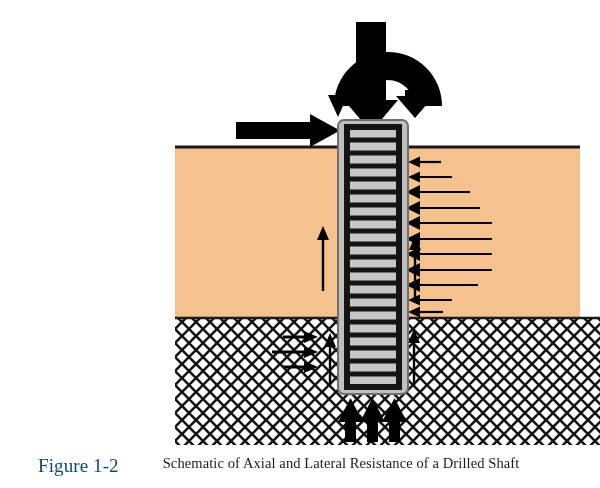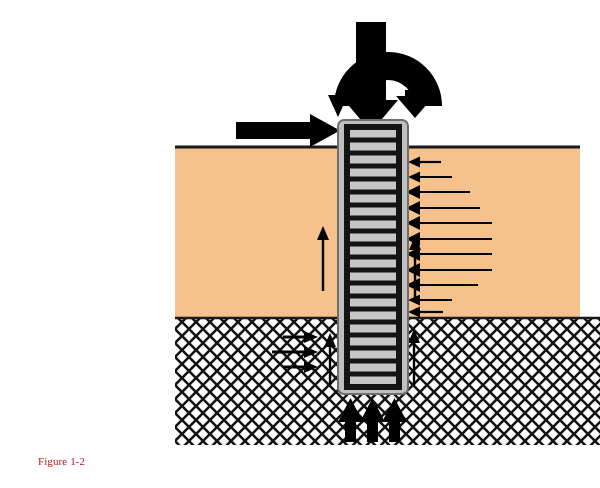--- a/index.html
+++ b/index.html
@@ -25,22 +25,22 @@
     position: absolute;
     left: 0;
     top: 455px;
     width: 600px;
     height: 28px;
     display: flex;
     align-items: flex-start;
   }
   .caption-label {
     margin-left: 38px;
-    font-size: 11px;
-    color: #b91c1c;
+    font-size: 19px;
+    color: #0c4a6e;
     white-space: nowrap;
     letter-spacing: 0.1px;
   }
   .caption-text {
     margin-left: 44px;
     font-size: 14.5px;
     color: #1b1b1b;
     white-space: nowrap;
     letter-spacing: 0.1px;
   }
@@ -218,13 +218,14 @@
     </g>
     <g>
       <rect x="389" y="418" width="11" height="24"></rect>
       <polygon points="382,422 407,422 394.5,398"></polygon>
     </g>
   </g>
 </svg>
 
 <div class="caption-row">
   <span class="caption-label">Figure 1-2</span>
+  <span class="caption-text">Schematic of Axial and Lateral Resistance of a Drilled Shaft</span>
 </div>
 
 </body></html>

